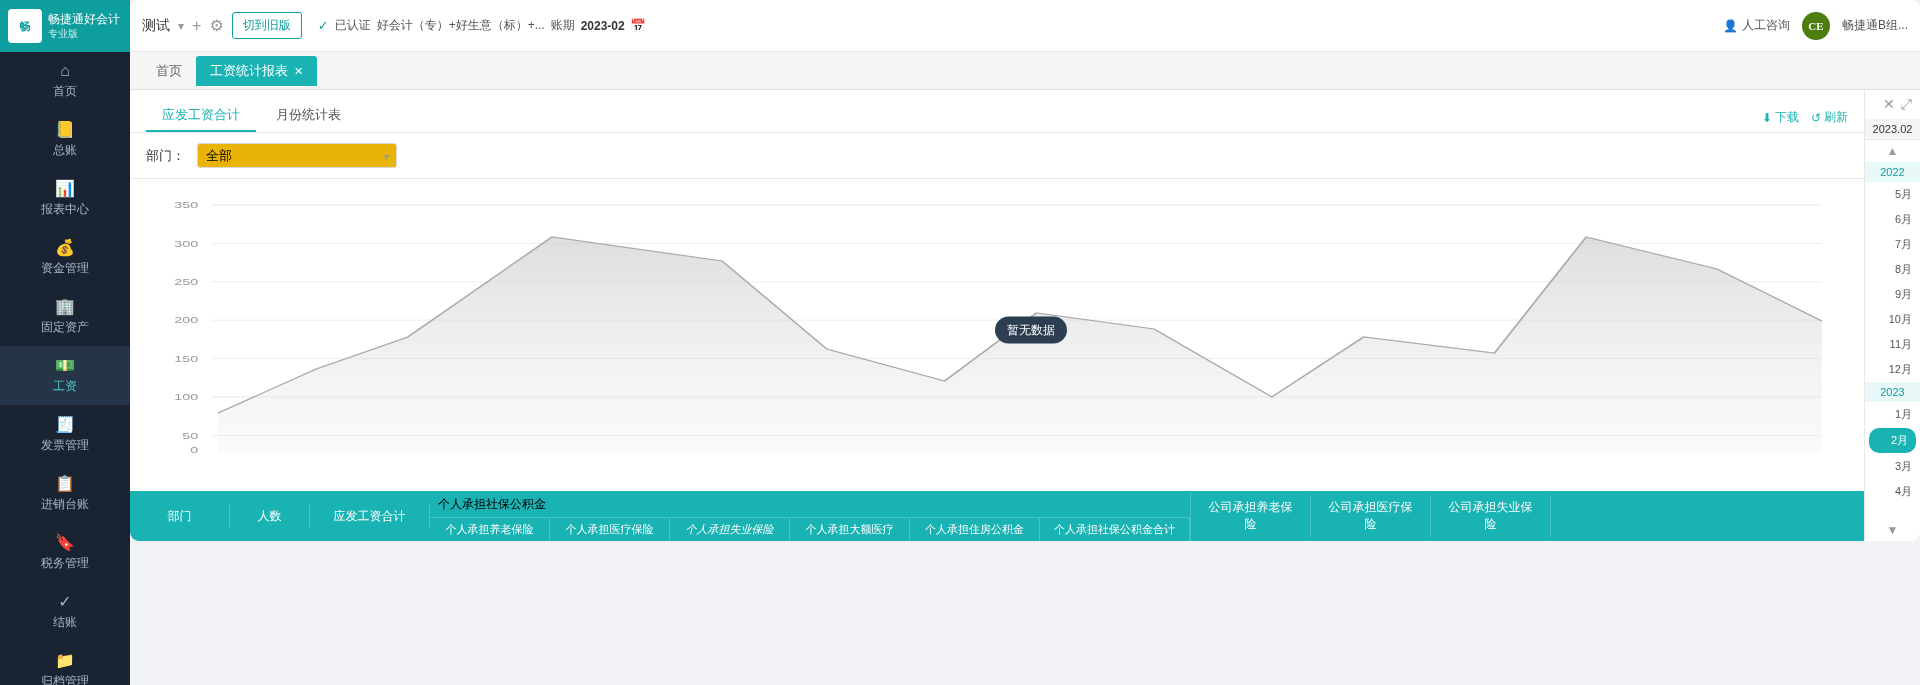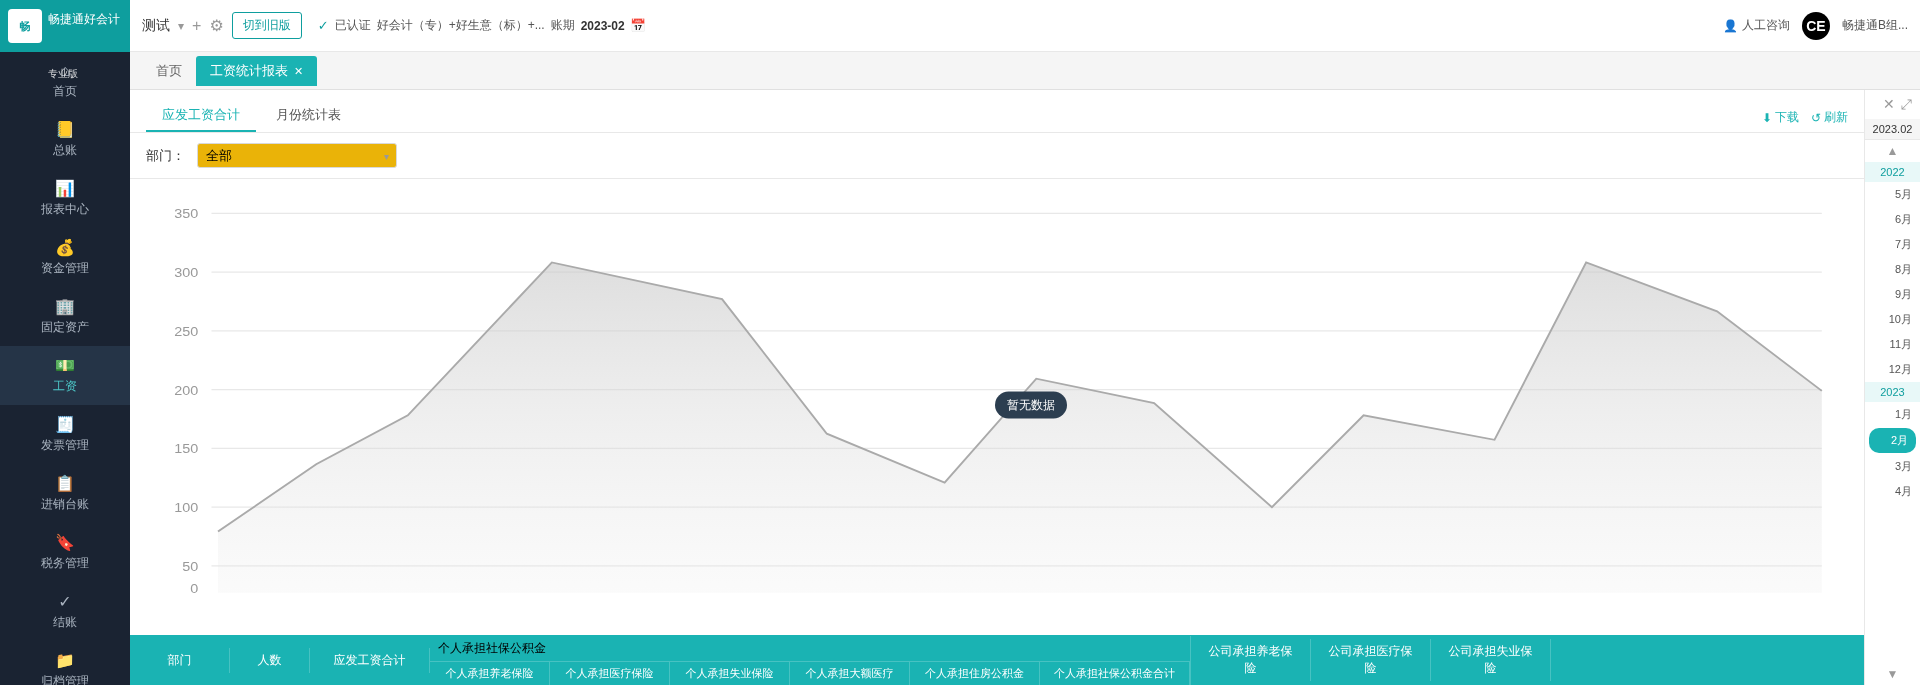--- a/index.html
+++ b/index.html
@@ -32,21 +32,20 @@
       align-items: center;
       justify-content: center;
       color: #0e9e9e;
       font-weight: bold;
       font-size: 11px;
     }
     .logo-text {
       color: #fff;
       font-size: 12px;
       line-height: 1.3;
-      margin-top: 40px;
     }
     .sidebar-nav { flex: 1; overflow-y: auto; }
     .nav-item {
       display: flex;
       flex-direction: column;
       align-items: center;
       padding: 10px 8px;
       cursor: pointer;
       color: #aab4c0;
       font-size: 12px;
@@ -54,22 +53,23 @@
       transition: background 0.2s;
     }
     .nav-item.active { background: #253447; color: #4dc8c8; }
     .nav-item .nav-icon { font-size: 16px; }
 
     
     .main-content {
       flex: 1;
       display: flex;
       flex-direction: column;
-      height: 685px;
-      overflow: hidden;
+      height: 541px;
+      overflow: hidden;
+      border-radius: 9px;
     }
 
     
     .top-bar {
       background: #fff;
       height: 52px;
       display: flex;
       align-items: center;
       padding: 0 12px;
       border-bottom: 1px solid #e8e8e8;
@@ -107,27 +107,28 @@
       align-items: center;
       gap: 4px;
       color: #555;
       font-size: 12px;
       cursor: pointer;
     }
     .user-avatar {
       width: 28px;
       height: 28px;
       border-radius: 50%;
-      background: #000000;
+      background: #4d7c0f;
       display: flex;
       align-items: center;
       justify-content: center;
       color: #fff;
-      font-size: 14px;
+      font-size: 11px;
       font-weight: bold;
+      font-family: Liberation Serif, serif;
     }
     .user-name { font-size: 12px; color: #555; cursor: pointer; }
 
     
     .tab-bar {
       background: #f5f5f5;
       height: 38px;
       display: flex;
       align-items: center;
       padding: 0 12px;
@@ -532,21 +533,21 @@
       <div class="table-header">
 
       <div class="th-cell" style="width: 100px; min-width: 100px;">部门</div>
           <div class="th-cell" style="width: 80px; min-width: 80px;">人数</div>
           <div class="th-cell" style="width: 120px; min-width: 120px;">应发工资合计</div>
           <div class="th-group">
             <div class="th-group-title">个人承担社保公积金</div>
             <div class="th-group-sub">
               <div class="th-sub-cell" style="width: 120px; min-width: 120px;">个人承担养老保险</div>
               <div class="th-sub-cell" style="width: 120px; min-width: 120px;">个人承担医疗保险</div>
-              <div class="th-sub-cell" style="width: 120px; min-width: 120px;">个人承担失业保险</div>
+              <div class="th-sub-cell" style="width: 120px; min-width: 120px; font-style: italic;">个人承担失业保险</div>
               <div class="th-sub-cell" style="width: 120px; min-width: 120px;">个人承担大额医疗</div>
               <div class="th-sub-cell" style="width: 130px; min-width: 130px;">个人承担住房公积金</div>
               <div class="th-sub-cell" style="width: 150px; min-width: 150px;">个人承担社保公积金合计</div>
             </div>
           </div>
           <div class="th-cell" style="width: 120px; min-width: 120px;">公司承担养老保险</div>
           <div class="th-cell" style="width: 120px; min-width: 120px;">公司承担医疗保险</div>
           <div class="th-cell" style="width: 120px; min-width: 120px;">公司承担失业保险</div>
         </div>
 

